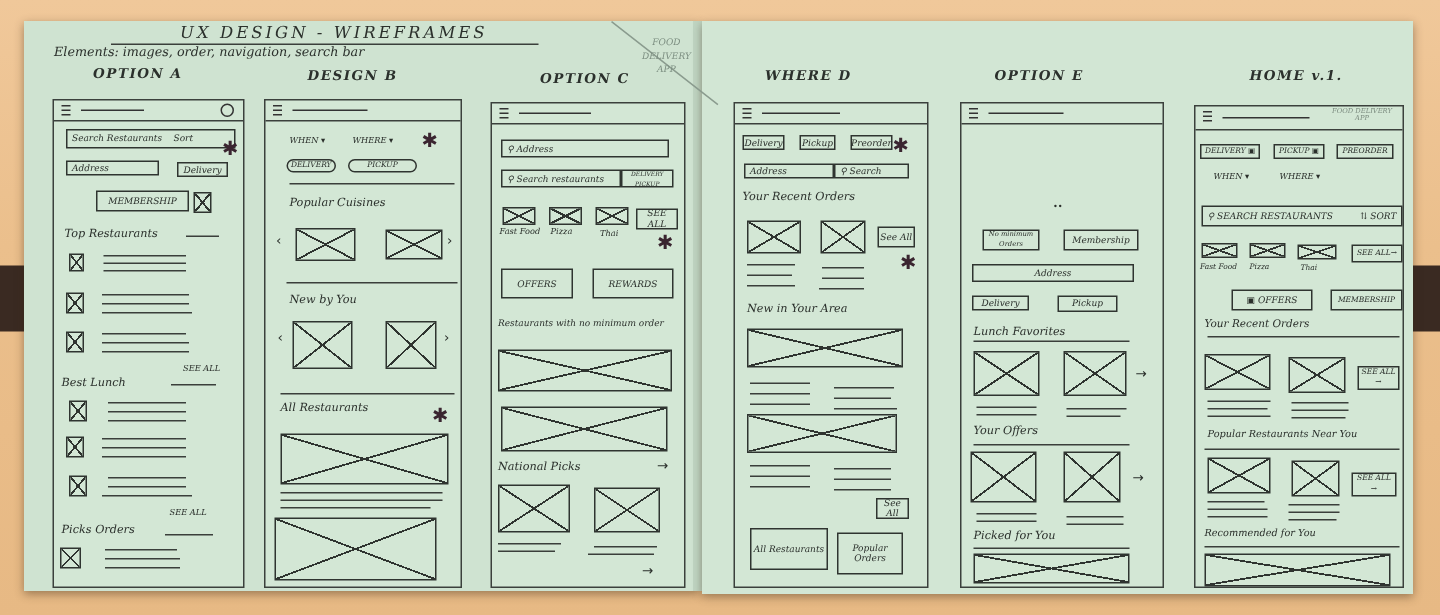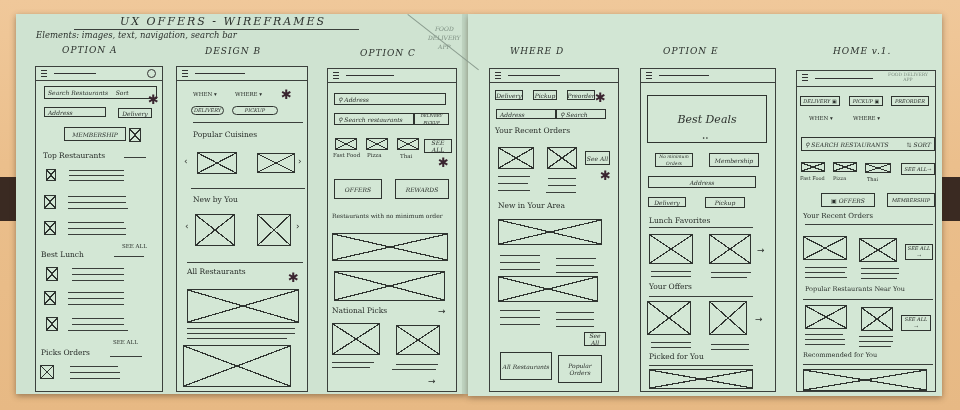--- a/index.html
+++ b/index.html
@@ -20,60 +20,60 @@
   .sheet-right { left: 468px; top: 14px; width: 474px; height: 382px; background: #d2e6d4; }
   .sheet-edge { position: absolute; left: 462px; top: 14px; width: 10px; height: 380px; background: #c0d6c3; }
   .hand { font-family: "DejaVu Serif", serif; font-style: italic; color: #2b302c; }
   .title {
     position: absolute; left: 120px; top: 15px; font-size: 11px; letter-spacing: 2px;
   }
   .title-rule { position: absolute; left: 74px; top: 29px; width: 285px; height: 1px; background: #3a3f3b; }
   .subtitle { position: absolute; left: 36px; top: 30px; font-size: 8.5px; }
   .fda-tag { position: absolute; left: 428px; top: 24px; font-size: 6px; color: #7d8f82; line-height: 9px; text-align: center; }
   .fda-line { position: absolute; left: 408px; top: 14px; width: 90px; height: 1px; background: #8a9b8e; transform-origin: 0 0; transform: rotate(38deg); }
-  .opt-label { position: absolute; font-size: 9px; letter-spacing: 1px; }
+  .opt-label { position: absolute; font-size: 9px; letter-spacing: 1px; font-weight: bold; }
 
   .phone {
     position: absolute; border: 1.2px solid #3b403c; background: #d3e7d5;
   }
   .phone .bar { position: absolute; left: 0; right: 0; top: 0; height: 14px; border-bottom: 1px solid #3b403c; }
   .hamburger { position: absolute; left: 5px; top: 3px; width: 6px; height: 7px;
     border-top: 1px solid #333; border-bottom: 1px solid #333; }
   .hamburger::after { content: ""; position: absolute; left: 0; right: 0; top: 2px; height: 1px; background: #333; }
   .bar-line { position: absolute; left: 18px; top: 6px; width: 42px; height: 1px; background: #333; }
   .circle-icon { position: absolute; right: 6px; top: 2px; width: 9px; height: 9px; border: 1px solid #333; border-radius: 50%; }
   .box { position: absolute; border: 1px solid #2f3430; font-size: 6px; display: flex; align-items: center; justify-content: center; text-align: center; line-height: 7px; font-family: "DejaVu Serif", serif; font-style: italic; }
   .box.left { justify-content: flex-start; padding-left: 3px; }
   .pill { border-radius: 8px; }
   .img {
     position: absolute; border: 1.2px solid #2f3430;
     background:
       linear-gradient(to top right, transparent calc(50% - 0.6px), #2f3430 calc(50% - 0.6px), #2f3430 calc(50% + 0.6px), transparent calc(50% + 0.6px)),
       linear-gradient(to bottom right, transparent calc(50% - 0.6px), #2f3430 calc(50% - 0.6px), #2f3430 calc(50% + 0.6px), transparent calc(50% + 0.6px));
   }
-  .txt { position: absolute; font-size: 7.5px; white-space: nowrap; font-family: "DejaVu Serif", serif; }
+  .txt { position: absolute; font-size: 7.5px; white-space: nowrap; font-family: "DejaVu Serif", serif; font-style: italic; }
   .small { font-size: 5.5px; }
   .line { position: absolute; height: 1px; background: #3a3f3b; }
   .star { position: absolute; font-size: 13px; color: #3a2530; line-height: 1; }
   .arrow { position: absolute; font-size: 9px; line-height: 1; }
   .chev { position: absolute; font-size: 9px; line-height: 1; }
 </style>
 </head>
 <body>
 
 <div class="dark-band"></div>
 
 <div class="sheet sheet-left"></div>
 <div class="sheet-edge"></div>
 
 <div class="sheet sheet-right"></div>
 
-<div class="hand title">UX OFFERS - WIREFRAMES</div>
+<div class="hand title">UX DESIGN - WIREFRAMES</div>
 <div class="title-rule"></div>
-<div class="hand subtitle">Elements: images, text, navigation, search bar</div>
+<div class="hand subtitle">Elements: images, order, navigation, search bar</div>
 <div class="fda-line"></div>
 <div class="hand fda-tag">
   <div>FOOD</div>
     <div>DELIVERY</div>
     <div>APP</div>
 </div>
 
 <div class="hand opt-label" style="left:62px;top:45px">OPTION A</div>
 <div class="hand opt-label" style="left:205px;top:46px">DESIGN B</div>
 <div class="hand opt-label" style="left:360px;top:48px">OPTION C</div>
@@ -238,23 +238,20 @@
   <div class="box" style="left:94px;top:263px;width:22px;height:14px">See All</div>
   <div class="box" style="left:10px;top:283px;width:52px;height:28px">All Restaurants</div>
   <div class="box" style="left:68px;top:286px;width:44px;height:28px">Popular Orders</div>
 </div>
 
 <div class="phone" style="left:640px;top:68px;width:136px;height:324px">
   <div class="bar">
       <span class="hamburger"></span>
       <span class="bar-line" style="width:50px"></span>
     </div>
-  <div class="box" style="left:6px;top:26px;width:120px;height:48px;font-size:11px">
-      <span>Best Deals</span>
-    </div>
   <div class="txt small" style="left:61px;top:66px">••</div>
   <div class="box" style="left:14px;top:84px;width:38px;height:14px;font-size:4.5px">No minimum Orders</div>
   <div class="box" style="left:68px;top:84px;width:50px;height:14px">Membership</div>
   <div class="box" style="left:7px;top:107px;width:108px;height:12px">Address</div>
   <div class="box" style="left:7px;top:128px;width:38px;height:10px">Delivery</div>
   <div class="box" style="left:64px;top:128px;width:40px;height:11px">Pickup</div>
   <div class="txt" style="left:8px;top:147px">Lunch Favorites</div>
   <div class="line" style="left:8px;top:158px;width:104px"></div>
   <div class="img" style="left:8px;top:165px;width:44px;height:30px"></div>
   <div class="img" style="left:68px;top:165px;width:42px;height:30px"></div>

